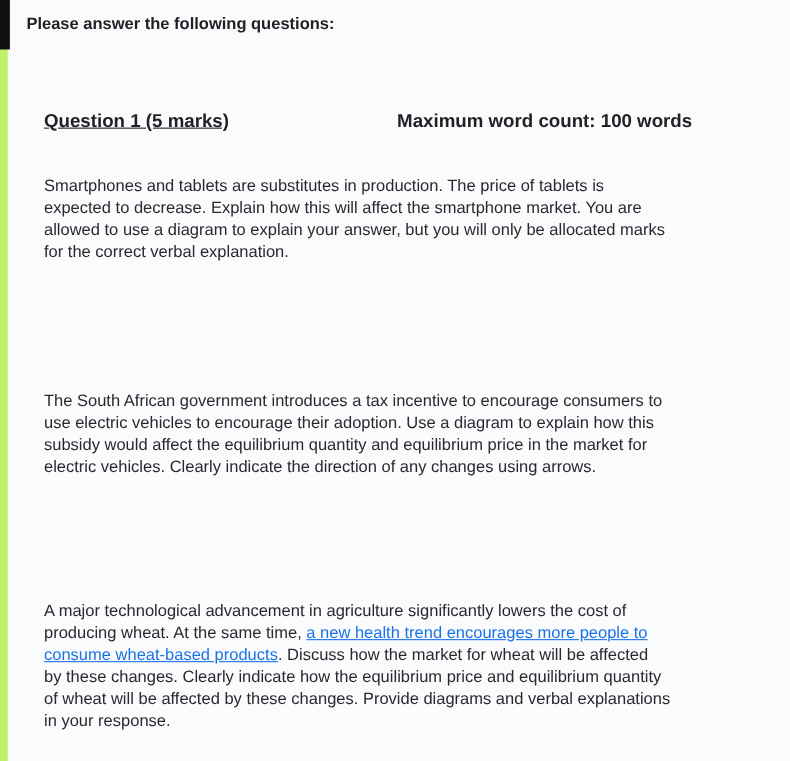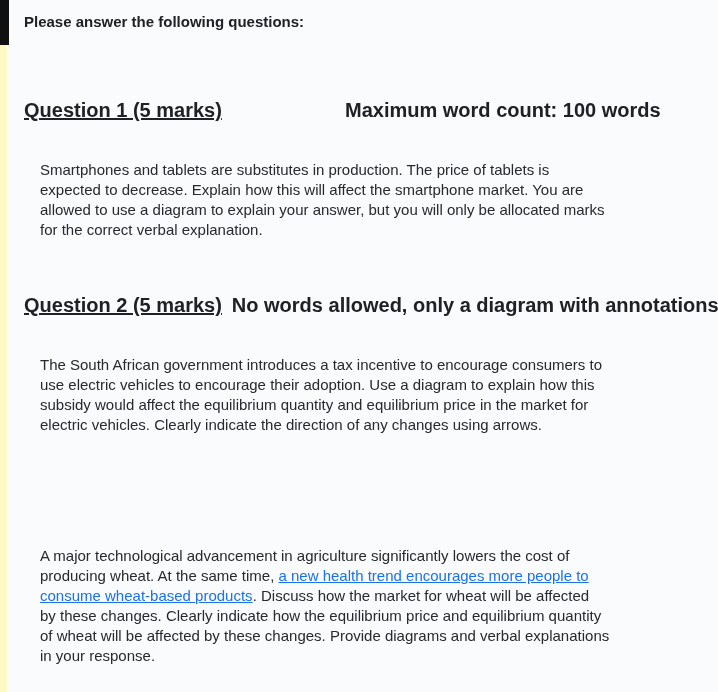--- a/index.html
+++ b/index.html
@@ -6,21 +6,21 @@
     margin: 0;
     padding: 0;
     background: #ffffff;
     font-family: "Liberation Sans", "DejaVu Sans", sans-serif;
   }
   .stage {
     position: relative;
     width: 718px;
     height: 692px;
     overflow: hidden;
-    background: #fef9c3;
+    background: #bef264;
   }
   .panel {
     position: absolute;
     left: 7px;
     top: 0;
     right: 0;
     bottom: 0;
     background: #fafbfd;
   }
   .edge-bar {
@@ -36,23 +36,23 @@
     left: 24px;
     top: 12px;
     font-size: 15px;
     font-weight: 700;
     color: #202124;
     line-height: 20px;
     white-space: nowrap;
   }
   .q-row {
     position: absolute;
-    left: 24px;
+    left: 40px;
     right: 16px;
-    font-size: 20px;
+    font-size: 17px;
     font-weight: 700;
     color: #202124;
     line-height: 20px;
     white-space: nowrap;
   }
   .q-heading {
     display: inline-block;
     text-decoration: underline;
     font-weight: 700;
   }
@@ -104,23 +104,20 @@
   <div class="doc-title">Please answer the following questions:</div>
 
   <div class="q-row row-q1">
     <span class="q-heading fixed-col"><span class="u">Question 1 (5 marks)</span></span><span class="q-note">Maximum word count: 100 words</span>
   </div>
   <p class="q-body body-q1">Smartphones and tablets are substitutes in production. The price of tablets is
 expected to decrease. Explain how this will affect the smartphone market. You are
 allowed to use a diagram to explain your answer, but you will only be allocated marks
 for the correct verbal explanation.</p>
 
-  <div class="q-row row-q2">
-    <span class="q-heading"><span class="u">Question 2 (5 marks)</span></span><span class="q-note inline">No words allowed, only a diagram with annotations</span>
-  </div>
   <p class="q-body body-q2">The South African government introduces a tax incentive to encourage consumers to
 use electric vehicles to encourage their adoption. Use a diagram to explain how this
 subsidy would affect the equilibrium quantity and equilibrium price in the market for
 electric vehicles. Clearly indicate the direction of any changes using arrows.</p>
 
   <p class="q-body body-q3"><span>A major technological advancement in agriculture significantly lowers the cost of
 producing wheat. At the same time, </span><a>a new health trend encourages more people to
 consume wheat-based products</a><span>. Discuss how the market for wheat will be affected
 by these changes. Clearly indicate how the equilibrium price and equilibrium quantity
 of wheat will be affected by these changes. Provide diagrams and verbal explanations

